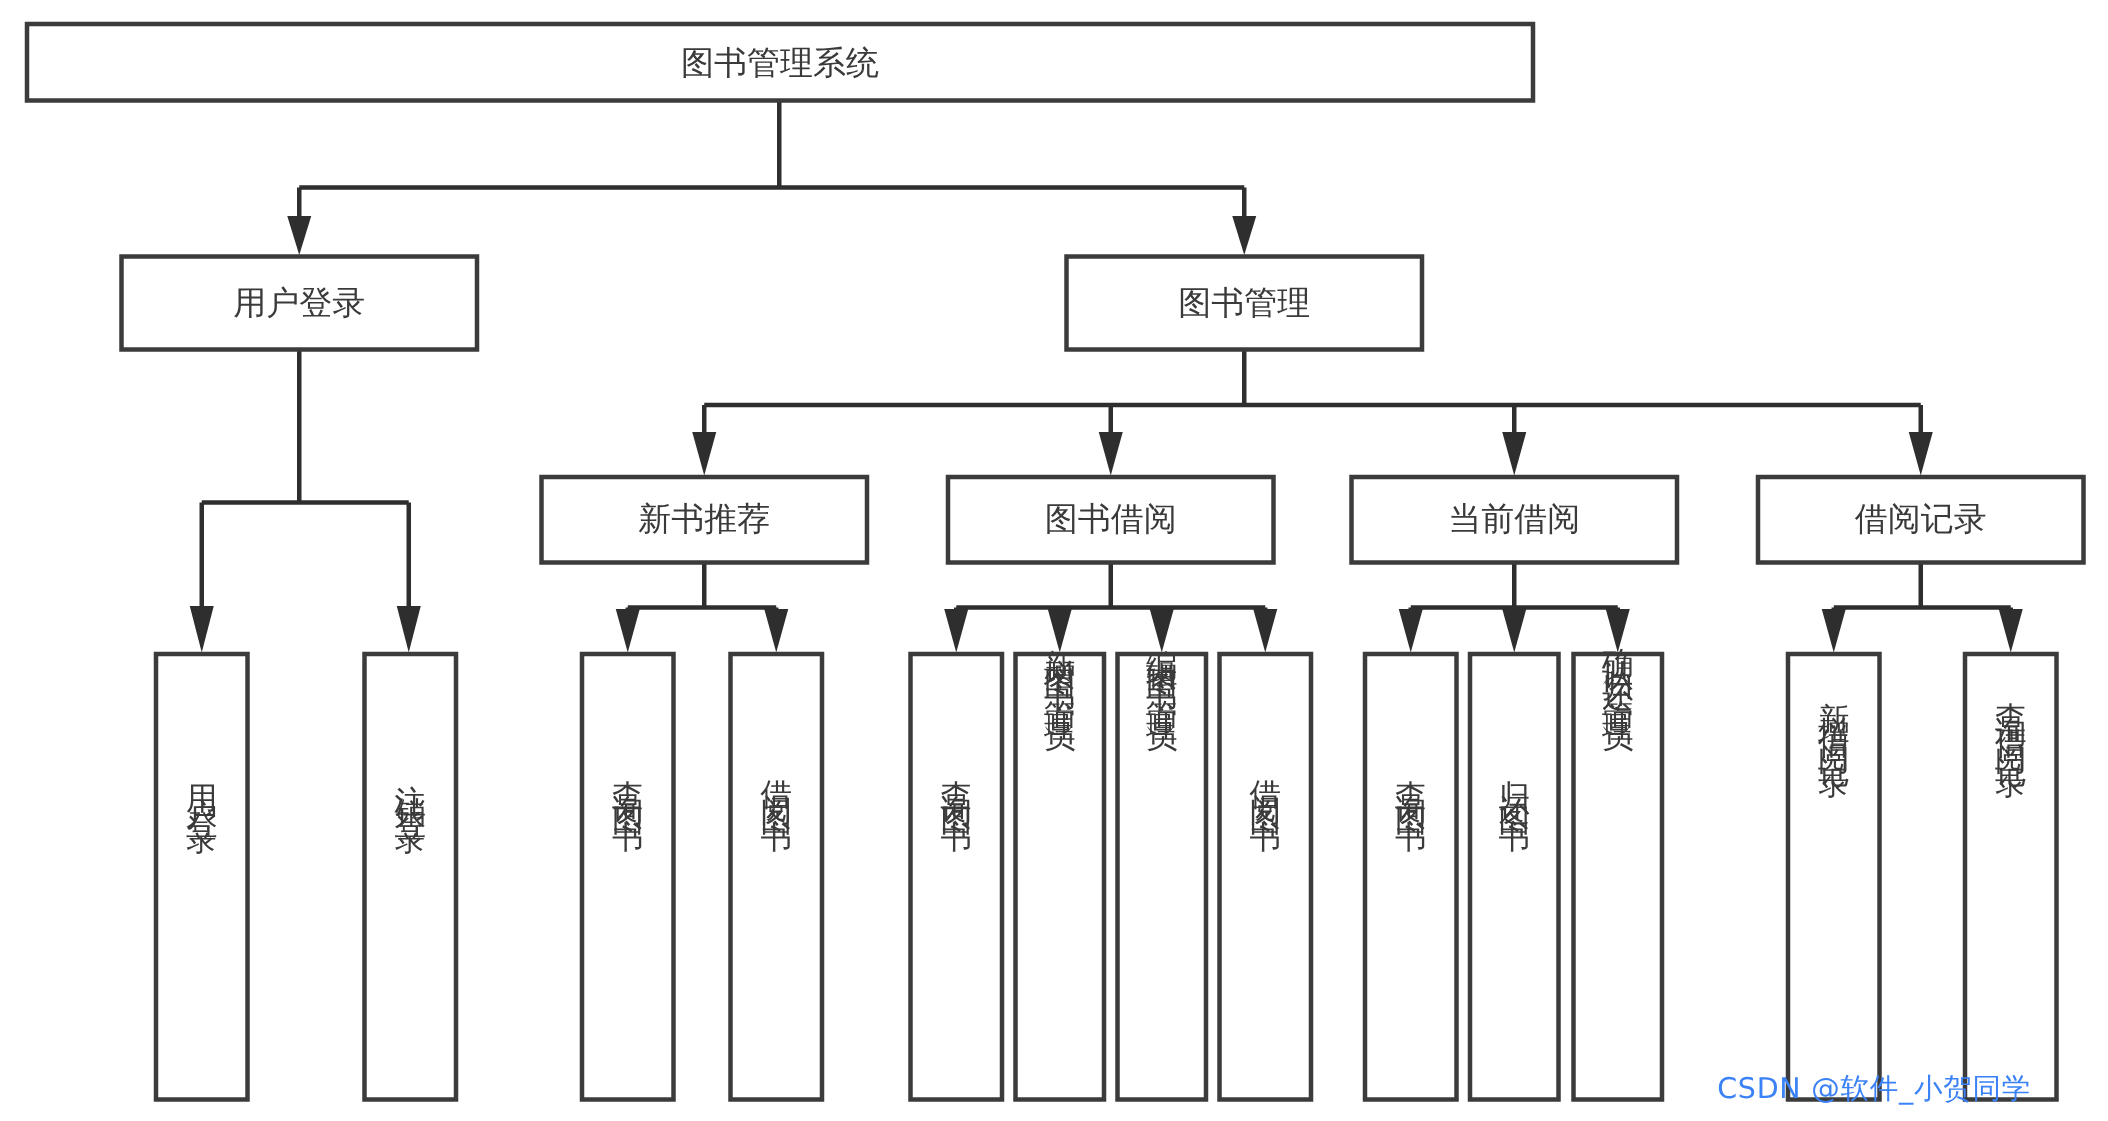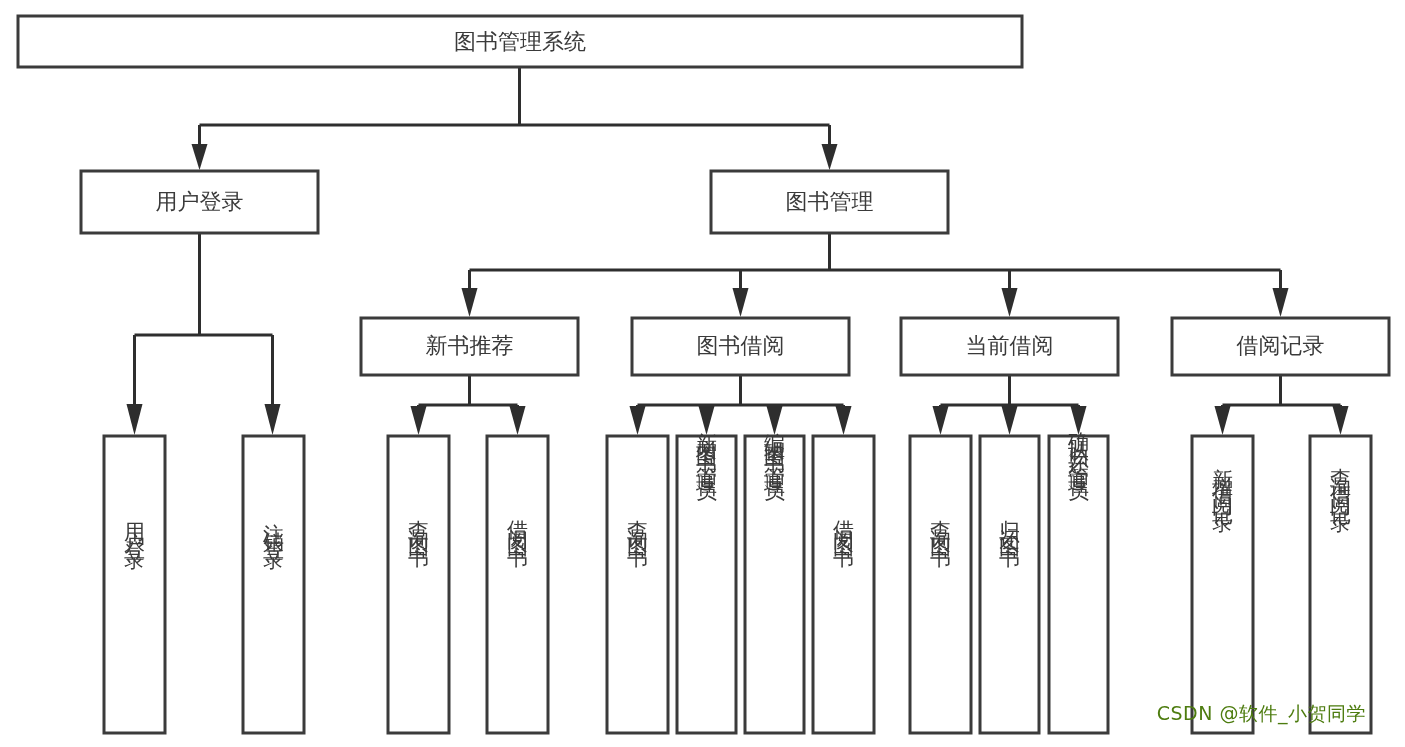--- a/index.html
+++ b/index.html
@@ -12,21 +12,20 @@
     width: 1405px;
     height: 747px;
     font-family: "DejaVu Sans", "Liberation Sans", sans-serif;
     overflow: hidden;
   }
   #diagram-root {
     position: relative;
     width: 1364px;
     height: 747px;
     background: #ffffff;
-    padding-left: 12px;
   }
   svg#tree-svg {
     position: absolute;
     left: 0;
     top: 0;
     width: 1405px;
     height: 747px;
     display: block;
   }
   .node-box {
@@ -53,24 +52,24 @@
   }
   .node-label-v {
     font-family: "DejaVu Sans", "Liberation Sans", sans-serif;
     fill: #3a3a3a;
     font-size: 21px;
     text-anchor: middle;
   }
   .watermark {
     position: absolute;
     right: 10px;
-    bottom: 20px;
+    bottom: 8px;
     font-family: "DejaVu Sans", "Liberation Sans", sans-serif;
     font-size: 19px;
-    color: #4d7c0f;
+    color: #3b82f6;
     letter-spacing: 0.5px;
     white-space: nowrap;
     user-select: none;
   }
 </style>
 </head>
 <body>
 
 <div id="diagram-root">
 

